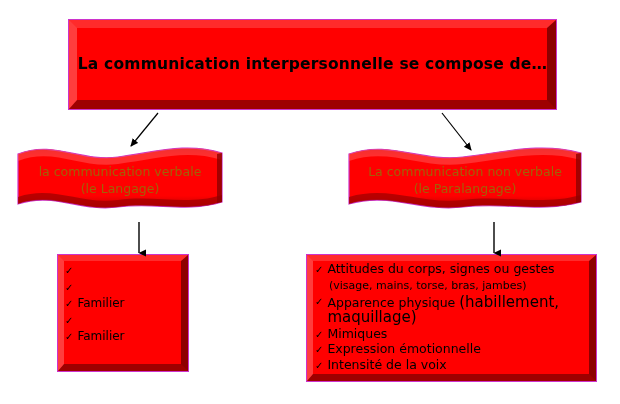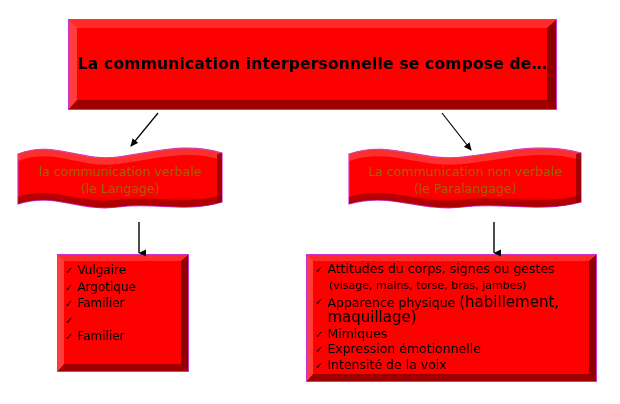--- a/index.html
+++ b/index.html
@@ -209,25 +209,23 @@
       <div>La communication  non verbale</div>
       <div>(le Paralangage)</div>
     </div>
   </div>
 
   <div class="bevel-box" id="list-box-verbale">
     <div class="inner"></div>
     <div class="content">
       <div class="list-item">
         <span class="check">✓</span>
-        <span class="item-text">Vulgaire</span>
-      </div>
-      <div class="list-item">
-        <span class="check">✓</span>
-        <span class="item-text">Argotique</span>
+      </div>
+      <div class="list-item">
+        <span class="check">✓</span>
       </div>
       <div class="list-item">
         <span class="check">✓</span>
         <span class="item-text">Familier</span>
       </div>
       <div class="list-item">
         <span class="check">✓</span>
       </div>
       <div class="list-item">
         <span class="check">✓</span>

